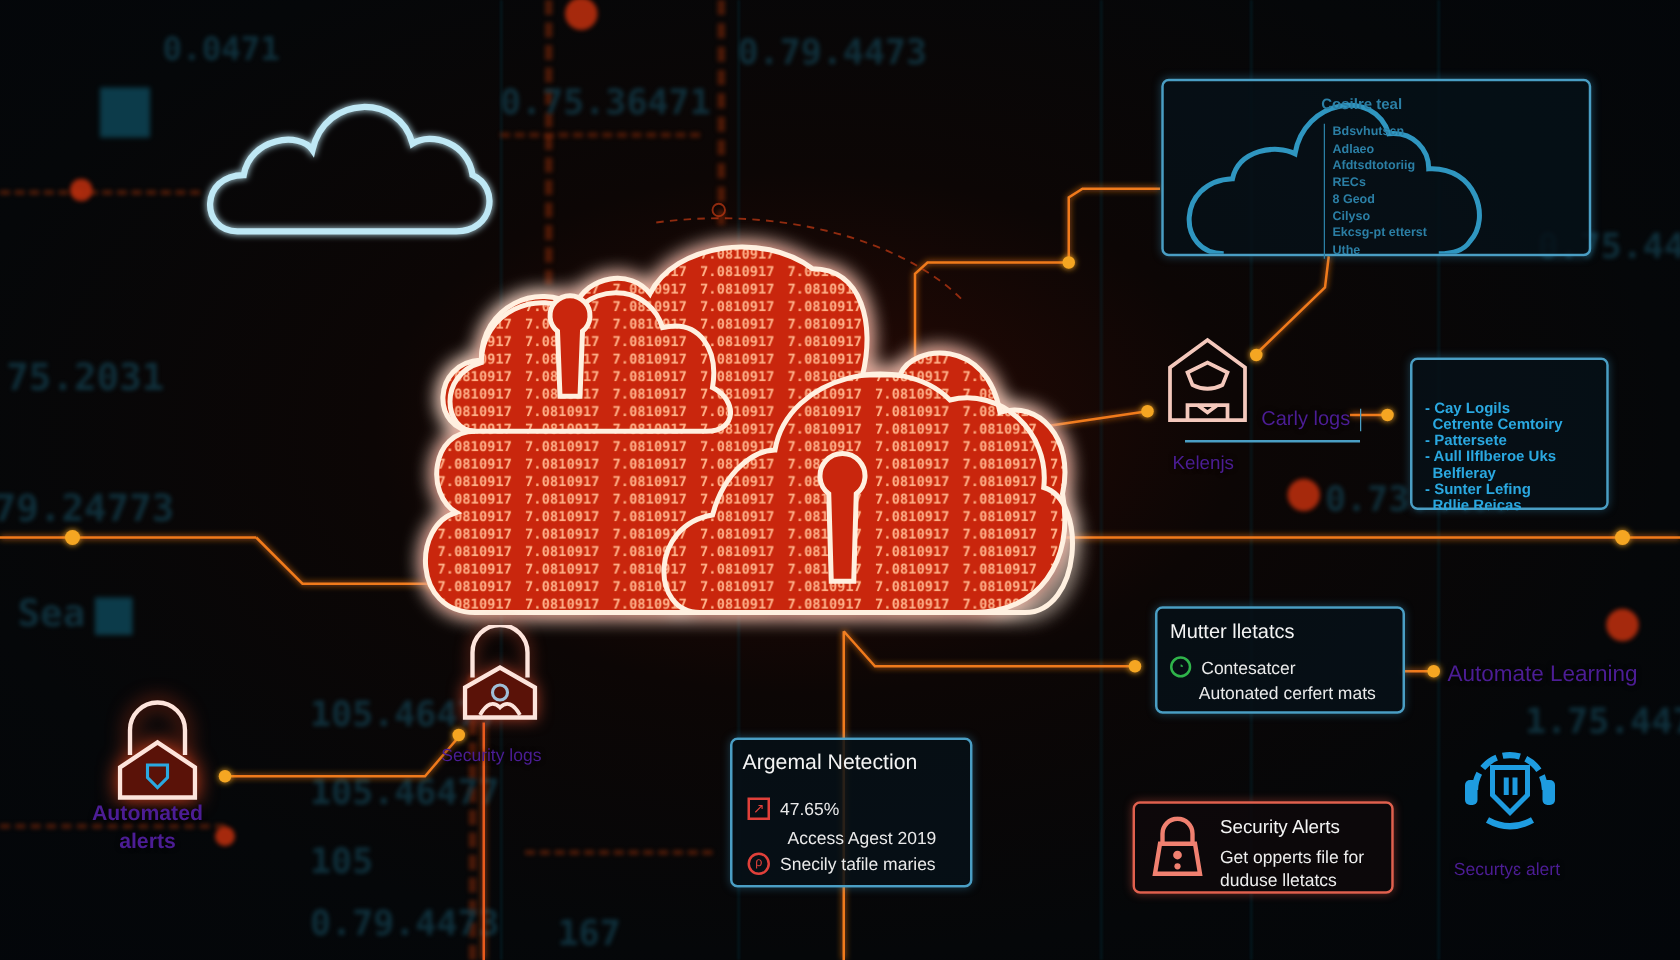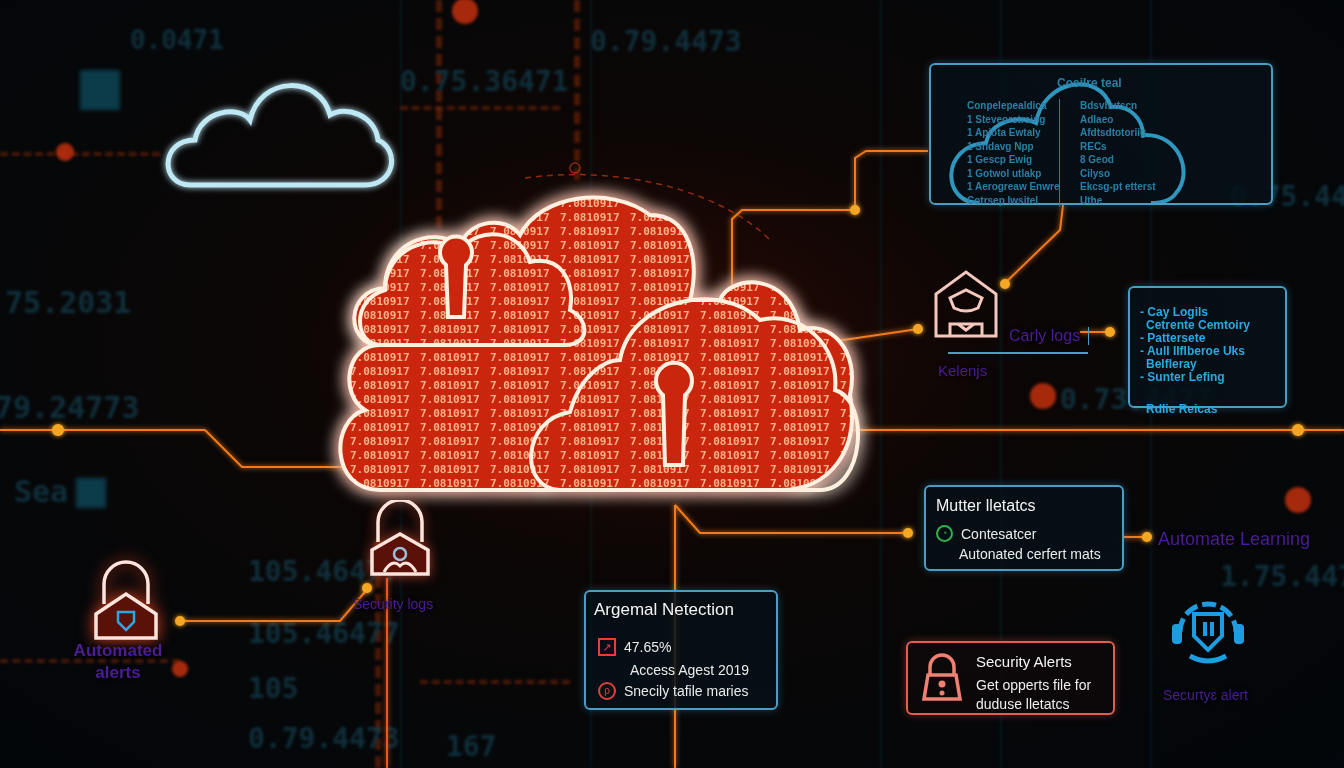--- a/index.html
+++ b/index.html
@@ -150,31 +150,21 @@
 
   <path d="M525,178 C620,165 720,190 770,240" fill="none" stroke="#c63a14" stroke-width="1.5" stroke-dasharray="6 5" opacity=".7"></path>
   <circle cx="575" cy="168" r="5" fill="none" stroke="#c63a14" stroke-width="1.5" opacity=".7"></circle>
 </svg>
 
 <div class="panel" style="left:929px;top:63px;width:340px;height:138px;">
   <svg width="340" height="138" style="position:absolute;left:0;top:0;">
     <path d="M48,138 C10,138 10,80 55,78 C60,55 90,50 105,58 C112,15 168,5 180,42 C200,40 212,55 212,70 C250,68 262,110 245,128 C240,136 230,138 220,138" fill="none" stroke="#2f96c0" stroke-width="4"></path>
   </svg>
   <div class="ghost-text" style="position:absolute;left:126px;top:12px;font-size:12px;">Cosilre teal</div>
-  <div class="ghost-text" style="position:absolute;left:36px;top:34px;">
-    <div>Conpelepealdica</div>
-    <div>1 Steveorstrsing</div>
-    <div>1 Apiota Ewtaly</div>
-    <div>1 Sndavg Npp</div>
-    <div>1 Gescp Ewig</div>
-    <div>1 Gotwol utlakp</div>
-    <div>1 Aerogreaw Enwre</div>
-    <div>Cotrsep Iwsitel</div>
-  </div>
-  <div class="ghost-text" style="position:absolute;left:128px;top:34px;border-left:1px solid #2b7fa5;padding-left:20px;">
+  <div class="ghost-text" style="position:absolute;left:128px;top:34px;border-left:1px solid #2b7fa5;padding-left:6px;">
     <div>Bdsvhutscn</div>
     <div>Adlaeo</div>
     <div>Afdtsdtotoriig</div>
     <div>RECs</div>
     <div>8 Geod</div>
     <div>Cilyso</div>
     <div>Ekcsg-pt etterst</div>
     <div>Uthe</div>
   </div>
 </div>
@@ -185,28 +175,28 @@
     <path d="M22,40 L18,30 L34,22 L50,30 L46,40 Q34,46 22,40 Z" fill="none" stroke="#f4c8bc" stroke-width="3"></path>
     <path d="M18,68 L18,56 L50,56 L50,68" fill="none" stroke="#f4c8bc" stroke-width="3"></path>
     <path d="M26,56 L34,62 L42,56" fill="none" stroke="#f4c8bc" stroke-width="3"></path>
   </svg>
 </div>
 <div class="label" style="left:1009px;top:327px;font-size:16px;border-right:1.5px solid #4a9ec4;padding-right:8px;">Carly logs</div>
 <div style="position:absolute;left:948px;top:352px;width:140px;height:1.5px;background:#4a9ec4;"></div>
 <div class="label" style="left:938px;top:362px;font-size:15px;">Kelenjs</div>
 
 <div class="panel" style="left:1128px;top:286px;width:155px;height:118px;">
-  <div class="blue-list" style="position:absolute;left:10px;top:18px;">
+  <div class="blue-list" style="position:absolute;left:10px;top:32px;">
     <div class="li">Cay Logils</div>
     <div style="padding-left:6px;">Cetrente Cemtoiry</div>
     <div class="li">Pattersete</div>
     <div class="li">Aull IlfIberoe Uks</div>
     <div style="padding-left:6px;">Belfleray</div>
     <div class="li">Sunter Lefing</div>
-    <div style="padding-left:6px;margin-top:19px;">Rdlie Reicas</div>
+    <div style="padding-left:6px;">Rdlie Reicas</div>
   </div>
 </div>
 
 <div class="panel" style="left:924px;top:485px;width:196px;height:82px;">
   <div class="title" style="position:absolute;left:10px;top:10px;font-size:16px;">Mutter lletatcs</div>
   <div class="row" style="position:absolute;left:10px;top:38px;">
     <span style="display:inline-block;width:13px;height:13px;border:2px solid #2fb34a;border-radius:50%;font-size:9px;color:#2fb34a;text-align:center;line-height:13px;">◔</span>
     <span>Contesatcer</span>
   </div>
   <div class="row" style="position:absolute;left:33px;top:59px;">

